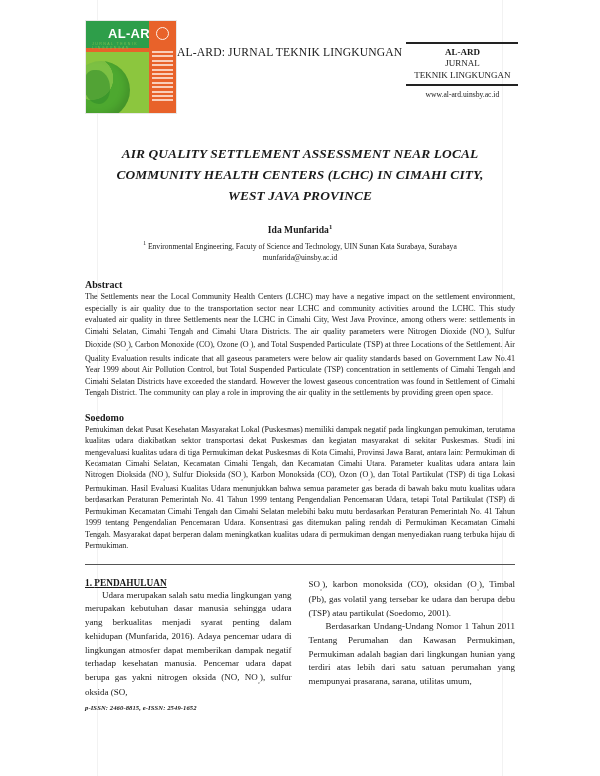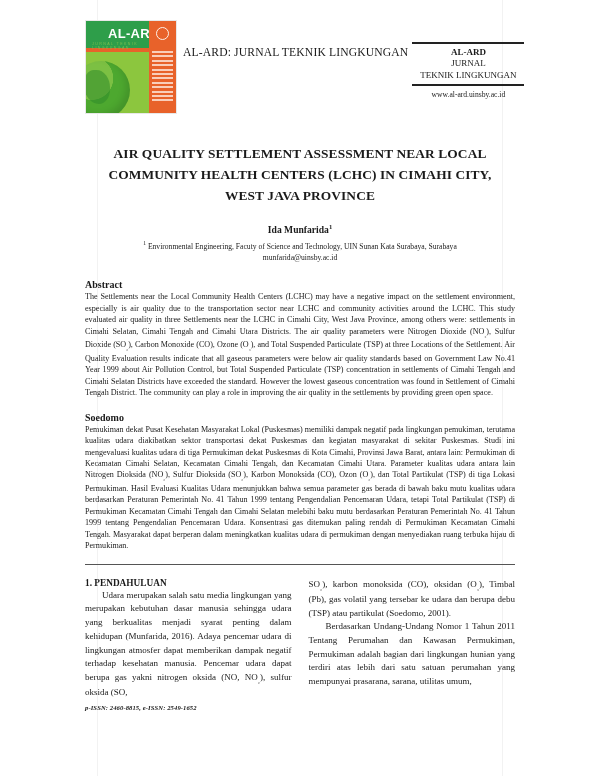--- a/index.html
+++ b/index.html
@@ -136,21 +136,20 @@
     width: 26px; height: 34px;
     background: #2f8b2a;
     opacity: .55;
     border-radius: 40% 55% 45% 60%;
   }
 
   .masthead-title {
     flex: 1 1 auto;
     text-align: center;
     padding-top: 26px;
-    padding-left: 6px;
     padding-right: 4px;
   }
   .masthead-title .j-name {
     font-size: 11.6px;
     letter-spacing: .15px;
     white-space: nowrap;
   }
   .masthead-title .j-issue {
     font-size: 9.6px;
     margin-top: 3px;
@@ -186,20 +185,21 @@
   .title-block {
     text-align: center;
     margin-top: 32px;
   }
   .paper-title {
     font-size: 13.4px;
     font-weight: bold;
     line-height: 1.55;
     letter-spacing: .1px;
     margin: 0 18px;
+    font-style: italic;
   }
   .authors {
     font-size: 9.6px;
     font-weight: bold;
     margin-top: 17px;
   }
   .authors sup { font-size: 6.6px; }
   .affiliation {
     font-size: 7.6px;
     margin-top: 5px;
@@ -244,20 +244,21 @@
     gap: 17px;
   }
   .col {
     flex: 1 1 0;
     min-width: 0;
   }
   .sec-head {
     font-size: 9.3px;
     font-weight: bold;
     margin: 0 0 1px 0;
+    text-decoration: underline;
   }
   .sec-head .num { font-weight: bold; }
   .body-par {
     font-size: 9.0px;
     line-height: 1.52;
     text-align: justify;
     text-justify: inter-word;
     margin: 0;
     text-indent: 17px;
   }

